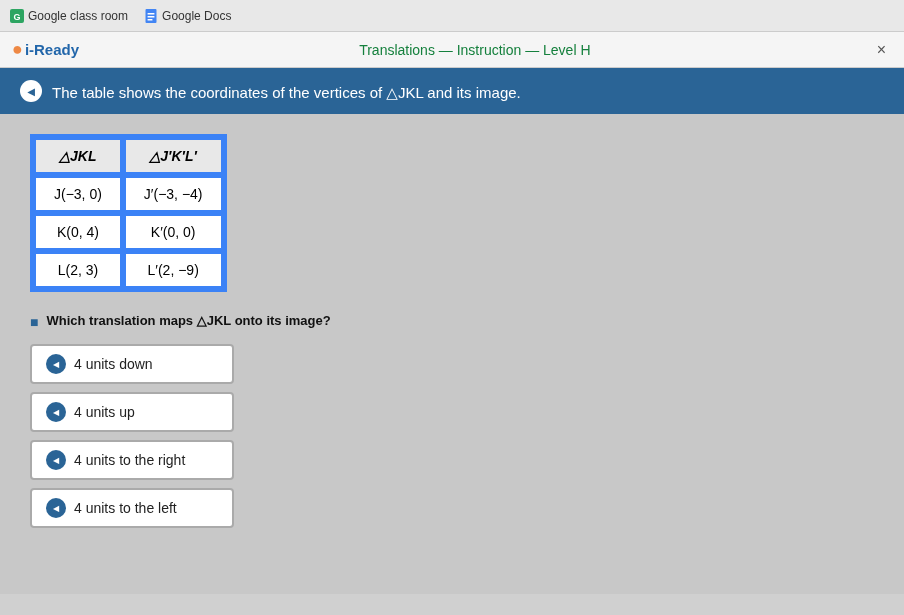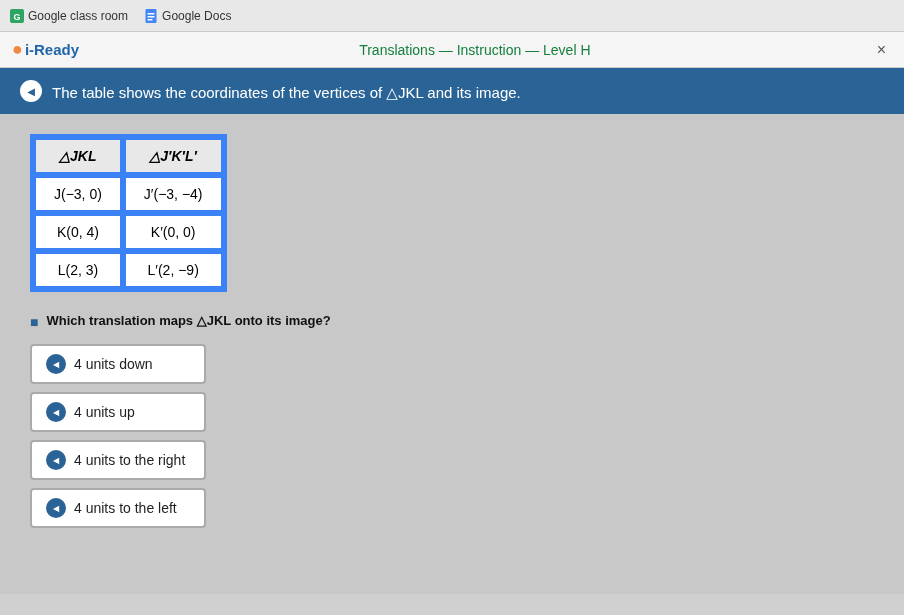--- a/index.html
+++ b/index.html
@@ -158,21 +158,21 @@
     .answer-btn {
       display: flex;
       align-items: center;
       gap: 8px;
       background: white;
       border: 2px solid #aaa;
       border-radius: 4px;
       padding: 8px 14px;
       margin-bottom: 8px;
       cursor: pointer;
-      width: 176px;
+      width: 204px;
       font-size: 14px;
       color: #222;
     }
     .btn-speaker {
       width: 20px;
       height: 20px;
       background: #2a6496;
       border-radius: 50%;
       display: flex;
       align-items: center;

